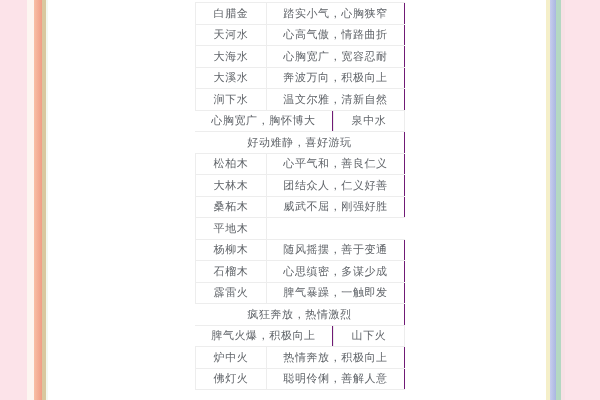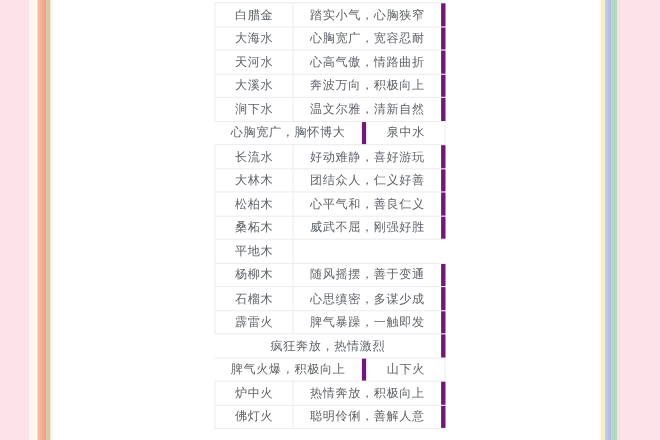--- a/index.html
+++ b/index.html
@@ -42,21 +42,21 @@
     white-space:nowrap;
     overflow:hidden;
   }
   .t-name {
     width:72px;
     border-left:1px solid #ededed;
     border-right:1px solid #ededed;
   }
   .t-desc {
     flex:1;
-    border-right:4px solid #701a75;
+    border-right:1px solid #701a75;
   }
 </style>
 </head>
 <body>
 
 <div class="strip bg-pink-left"></div>
 <div class="strip band-cream"></div>
 <div class="strip band-salmon"></div>
 <div class="strip band-tan"></div>
 <div class="strip band-mint"></div>
@@ -66,50 +66,49 @@
 <div class="strip band-palepink"></div>
 <div class="strip bg-pink-right"></div>
 
 <div class="element-table">
   <div>
       <div class="t-row">
         <div class="t-cell t-name">白腊金</div>
         <div class="t-cell t-desc">踏实小气，心胸狭窄</div>
       </div>
       <div class="t-row">
+        <div class="t-cell t-name">天河水</div>
+        <div class="t-cell t-desc">心高气傲，情路曲折</div>
+      </div>
+      <div class="t-row">
         <div class="t-cell t-name">大海水</div>
         <div class="t-cell t-desc">心胸宽广，宽容忍耐</div>
-      </div>
-      <div class="t-row">
-        <div class="t-cell t-name">天河水</div>
-        <div class="t-cell t-desc">心高气傲，情路曲折</div>
       </div>
       <div class="t-row">
         <div class="t-cell t-name">大溪水</div>
         <div class="t-cell t-desc">奔波万向，积极向上</div>
       </div>
       <div class="t-row">
         <div class="t-cell t-name">涧下水</div>
         <div class="t-cell t-desc">温文尔雅，清新自然</div>
       </div>
       <div class="t-row">
         <div class="t-cell t-desc">心胸宽广，胸怀博大</div>
         <div class="t-cell t-name">泉中水</div>
       </div>
       <div class="t-row">
-        <div class="t-cell t-name">长流水</div>
         <div class="t-cell t-desc">好动难静，喜好游玩</div>
+      </div>
+      <div class="t-row">
+        <div class="t-cell t-name">松柏木</div>
+        <div class="t-cell t-desc">心平气和，善良仁义</div>
       </div>
       <div class="t-row">
         <div class="t-cell t-name">大林木</div>
         <div class="t-cell t-desc">团结众人，仁义好善</div>
-      </div>
-      <div class="t-row">
-        <div class="t-cell t-name">松柏木</div>
-        <div class="t-cell t-desc">心平气和，善良仁义</div>
       </div>
       <div class="t-row">
         <div class="t-cell t-name">桑柘木</div>
         <div class="t-cell t-desc">威武不屈，刚强好胜</div>
       </div>
       <div class="t-row">
         <div class="t-cell t-name">平地木</div>
       </div>
       <div class="t-row">
         <div class="t-cell t-name">杨柳木</div>

